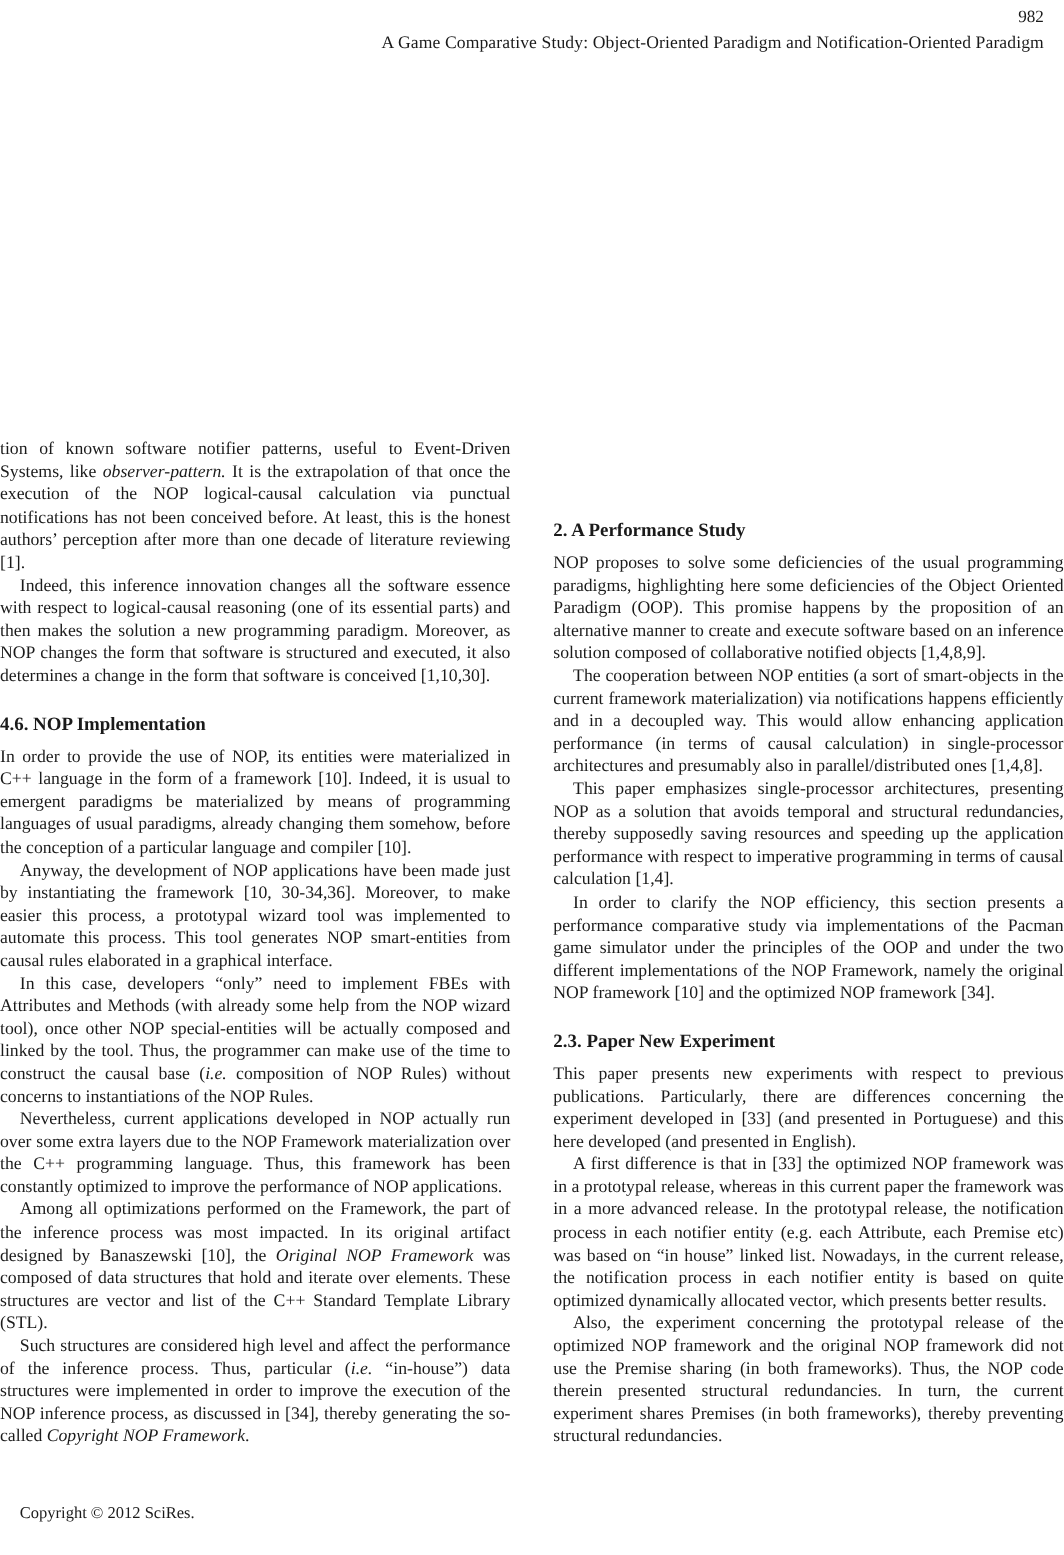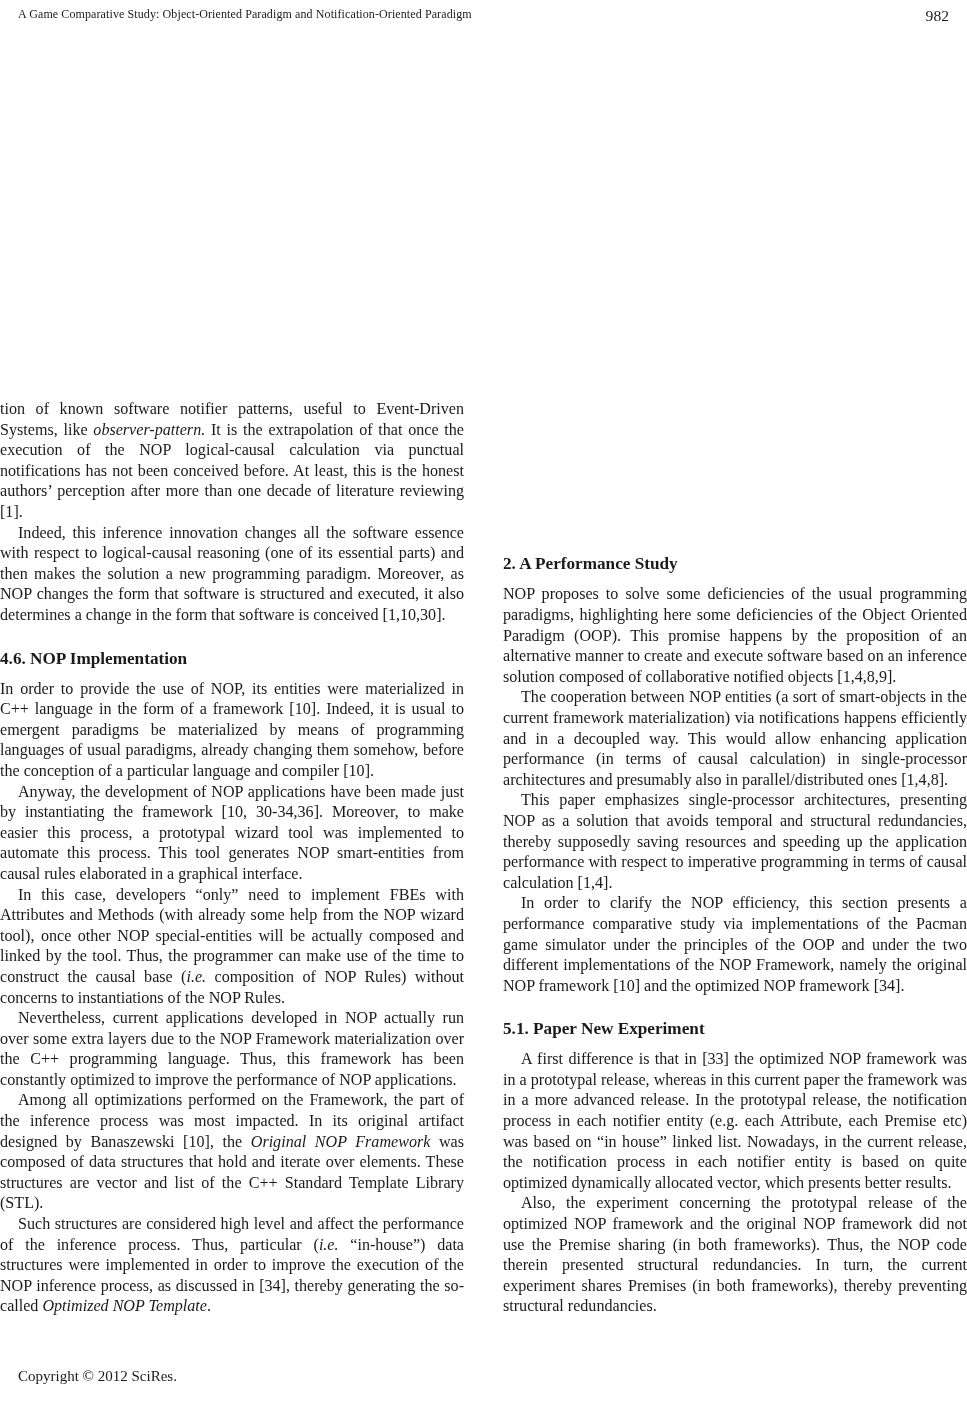--- a/index.html
+++ b/index.html
@@ -28,24 +28,25 @@
     left: 0;
     width: 967px;
     height: 22px;
     display: flex;
     align-items: baseline;
     box-sizing: border-box;
     padding: 0 18px 0 18px;
   }
   .running-head-title {
     flex: 1 1 auto;
-    text-align: left;
-    font-size: 12px;
+    text-align: right;
+    font-size: 16px;
     letter-spacing: 0.1px;
     white-space: nowrap;
+    margin-top: 24px;
   }
   .running-head-page {
     position: absolute;
     right: 18px;
     top: 0;
     font-size: 15.6px;
   }
 
   
   .columns {
@@ -138,43 +139,44 @@
       <p class="para noindent">In order to provide the use of NOP, its entities were materialized in C++ language in the form of a framework [10]. Indeed, it is usual to emergent paradigms be materialized by means of programming languages of usual paradigms, already changing them somehow, before the conception of a particular language and compiler [10].</p>
 
       <p class="para">Anyway, the development of NOP applications have been made just by instantiating the framework [10, 30-34,36]. Moreover, to make easier this process, a prototypal wizard tool was implemented to automate this process. This tool generates NOP smart-entities from causal rules elaborated in a graphical interface.</p>
 
       <p class="para"><span>In this case, developers “only” need to implement FBEs with Attributes and Methods (with already some help from the NOP wizard tool), once other NOP special-entities will be actually composed and linked by the tool. Thus, the programmer can make use of the time to construct the causal base (</span><i>i.e.</i><span> composition of NOP Rules) without concerns to instantiations of the NOP Rules.</span></p>
 
       <p class="para">Nevertheless, current applications developed in NOP actually run over some extra layers due to the NOP Framework materialization over the C++ programming language. Thus, this framework has been constantly optimized to improve the performance of NOP applications.</p>
 
       <p class="para"><span>Among all optimizations performed on the Framework, the part of the inference process was most impacted. In its original artifact designed by Banaszewski [10], the </span><i>Original NOP Framework</i><span> was composed of data structures that hold and iterate over elements. These structures are vector and list of the C++ Standard Template Library (STL).</span></p>
 
-      <p class="para"><span>Such structures are considered high level and affect the performance of the inference process. Thus, particular (</span><i>i.e.</i><span> “in-house”) data structures were implemented in order to improve the execution of the NOP inference process, as discussed in [34], thereby generating the so-called </span><i>Optimized NOP Template</i><span>.</span></p>
+      <p class="para"><span>Such structures are considered high level and affect the performance of the inference process. Thus, particular (</span><i>i.e.</i><span> “in-house”) data structures were implemented in order to improve the execution of the NOP inference process, as discussed in [34], thereby generating the so-called </span><i>Copyright NOP Framework</i><span>.</span></p>
 
     </div>
 
     <div class="gutter"></div>
 
     <div class="col right">
 
       <h2 class="section">2. A Performance Study</h2>
       <div class="sp-after-head"></div>
 
       <p class="para noindent">NOP proposes to solve some deficiencies of the usual programming paradigms, highlighting here some deficiencies of the Object Oriented Paradigm (OOP). This promise happens by the proposition of an alternative manner to create and execute software based on an inference solution composed of collaborative notified objects [1,4,8,9].</p>
 
       <p class="para">The cooperation between NOP entities (a sort of smart-objects in the current framework materialization) via notifications happens efficiently and in a decoupled way. This would allow enhancing application performance (in terms of causal calculation) in single-processor architectures and presumably also in parallel/distributed ones [1,4,8].</p>
 
       <p class="para">This paper emphasizes single-processor architectures, presenting NOP as a solution that avoids temporal and structural redundancies, thereby supposedly saving resources and speeding up the application performance with respect to imperative programming in terms of causal calculation [1,4].</p>
 
       <p class="para">In order to clarify the NOP efficiency, this section presents a performance comparative study via implementations of the Pacman game simulator under the principles of the OOP and under the two different implementations of the NOP Framework, namely the original NOP framework [10] and the optimized NOP framework [34].</p>
 
       <div class="sp-before-head"></div>
-      <h2 class="section">5.1. Paper New Experiment</h2>
+      <h2 class="section">2.3. Paper New Experiment</h2>
       <div class="sp-after-head"></div>
 
+      <p class="para noindent">This paper presents new experiments with respect to previous publications. Particularly, there are differences concerning the experiment developed in [33] (and presented in Portuguese) and this here developed (and presented in English).</p>
 
       <p class="para">A first difference is that in [33] the optimized NOP framework was in a prototypal release, whereas in this current paper the framework was in a more advanced release. In the prototypal release, the notification process in each notifier entity (e.g. each Attribute, each Premise etc) was based on “in house” linked list. Nowadays, in the current release, the notification process in each notifier entity is based on quite optimized dynamically allocated vector, which presents better results.</p>
 
       <p class="para">Also, the experiment concerning the prototypal release of the optimized NOP framework and the original NOP framework did not use the Premise sharing (in both frameworks). Thus, the NOP code therein presented structural redundancies. In turn, the current experiment shares Premises (in both frameworks), thereby preventing structural redundancies.</p>
 
 
     </div>
   </div>
 
   <div class="footer">

